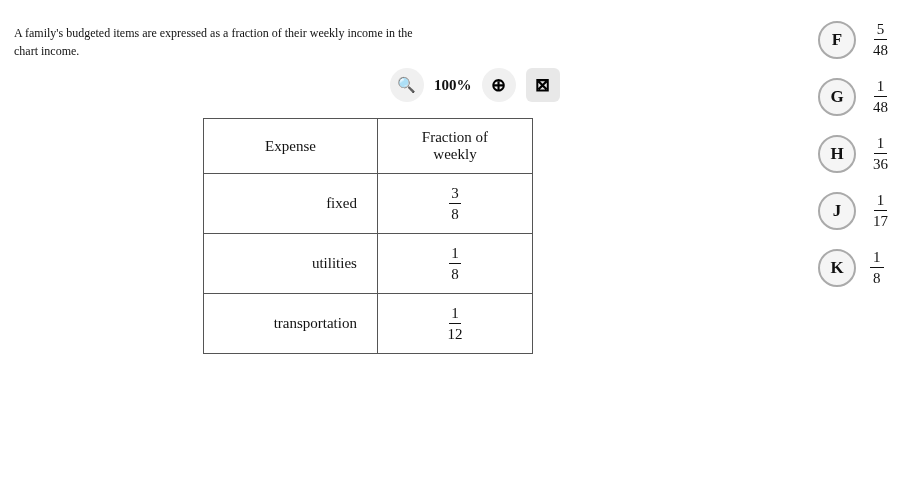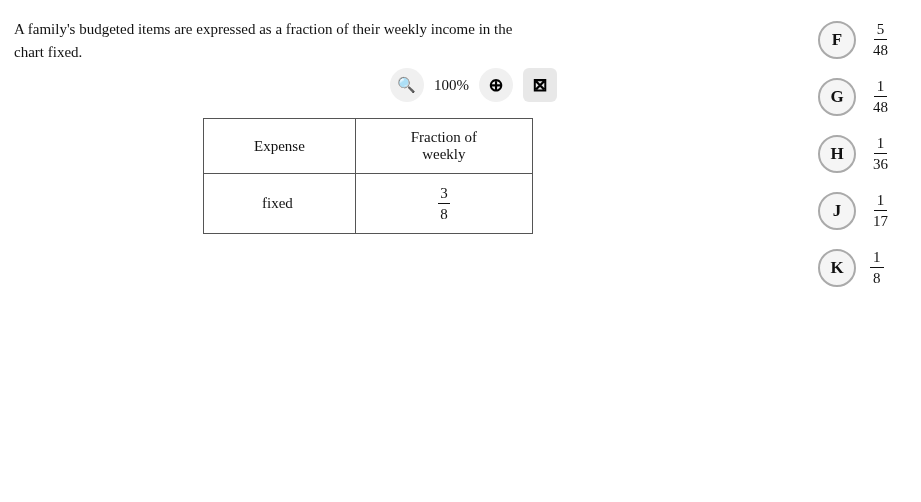--- a/index.html
+++ b/index.html
@@ -9,24 +9,24 @@
       background: #fff;
       font-family: Georgia, 'Times New Roman', serif;
       font-size: 16px;
       color: #111;
       overflow: hidden;
       position: relative;
     }
 
     .problem-text {
       position: absolute;
-      top: 18px;
+      top: 24px;
       left: 14px;
       width: 620px;
-      font-size: 15px;
+      font-size: 12px;
       line-height: 1.5;
     }
 
     .toolbar {
       position: absolute;
       top: 68px;
       left: 390px;
       display: flex;
       align-items: center;
       gap: 10px;
@@ -40,21 +40,21 @@
       background: #f0f0f0;
       cursor: pointer;
       display: flex;
       align-items: center;
       justify-content: center;
       font-size: 16px;
     }
 
     .zoom-label {
       font-size: 15px;
-      font-weight: normal;
+      font-weight: bold;
     }
 
     .expand-btn {
       width: 34px;
       height: 34px;
       border-radius: 6px;
       border: none;
       background: #e8e8e8;
       cursor: pointer;
       display: flex;
@@ -88,21 +88,21 @@
       font-size: 15px;
       background: #fff;
     }
 
     .data-table td {
       font-size: 15px;
       background: #fff;
     }
 
     .data-table td:first-child {
-      text-align: center;
+      text-align: right;
       padding-left: 16px;
     }
 
     .fraction {
       display: inline-flex;
       flex-direction: column;
       align-items: center;
       line-height: 1.2;
     }
 
@@ -164,21 +164,21 @@
     .answer-fraction .den {
       padding: 1px 3px 0 3px;
       text-align: right;
     }
   </style>
 </head>
 <body>
 
 <div class="problem-text">
   <span>A family's budgeted items are expressed as a fraction of their weekly income in the</span><br>
-  <span>chart fixed.</span>
+  <span>chart income.</span>
 </div>
 
 <div class="toolbar">
   <button class="toolbar-btn">
     <span style="font-size:15px;">🔍</span>
   </button>
   <span class="zoom-label">100%</span>
   <button class="toolbar-btn" style="font-size:18px; font-weight:bold;">
     <span>⊕</span>
   </button>
@@ -199,20 +199,34 @@
       </tr>
     </thead>
     <tbody id="table-body">
     <tr>
           <td>fixed</td>
           <td><span class="fraction">
               <span class="numerator">3</span>
               <span class="denominator">8</span>
             </span></td>
         </tr>
+        <tr>
+          <td>utilities</td>
+          <td><span class="fraction">
+              <span class="numerator">1</span>
+              <span class="denominator">8</span>
+            </span></td>
+        </tr>
+        <tr>
+          <td>transportation</td>
+          <td><span class="fraction">
+              <span class="numerator">1</span>
+              <span class="denominator">12</span>
+            </span></td>
+        </tr>
       </tbody>
   </table>
 </div>
 
 <div class="answer-choices">
 <div class="answer-row">
       <div class="circle-label">F</div>
       <span class="answer-fraction">
         <span class="num">5</span>
         <span class="den">48</span>

